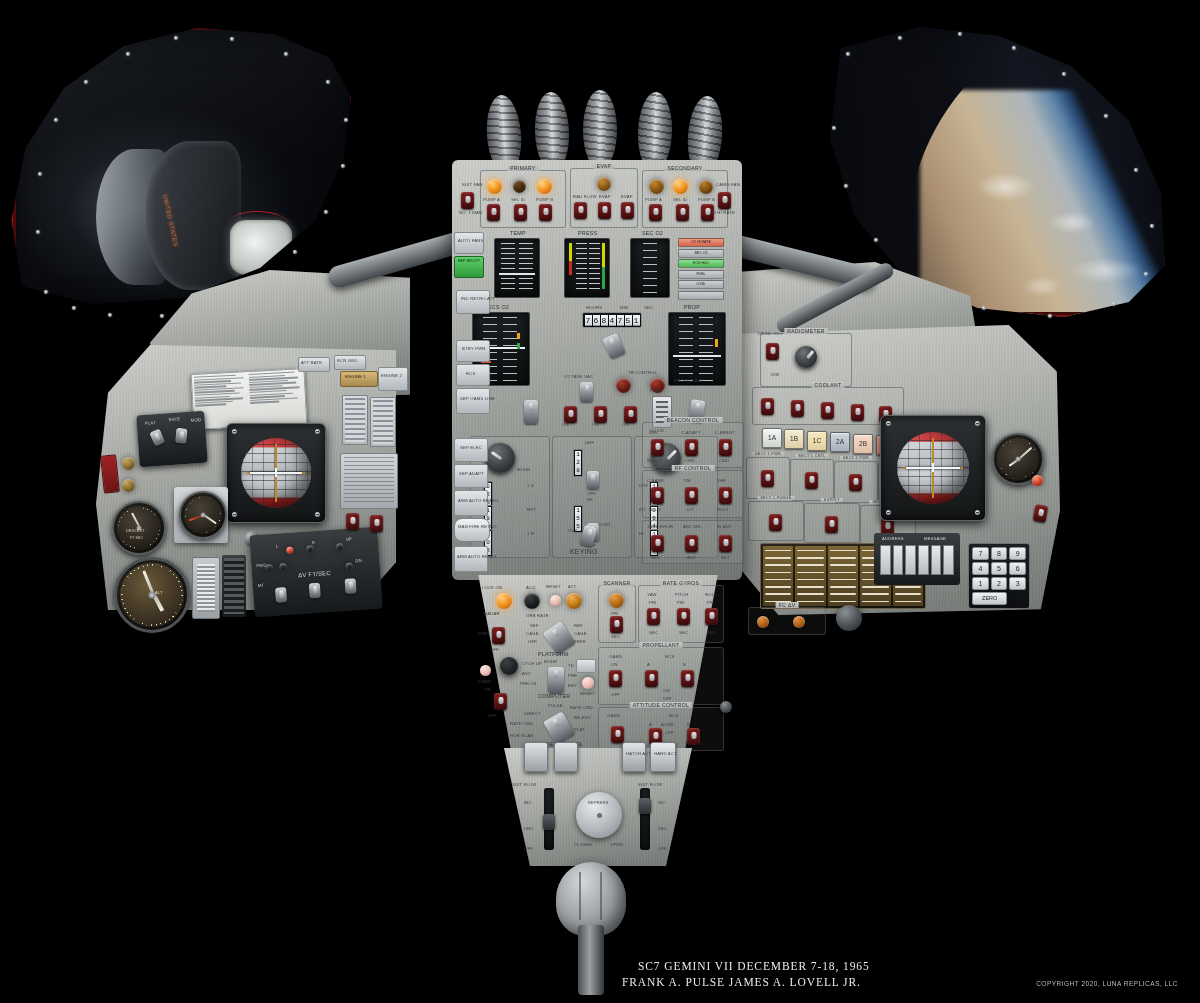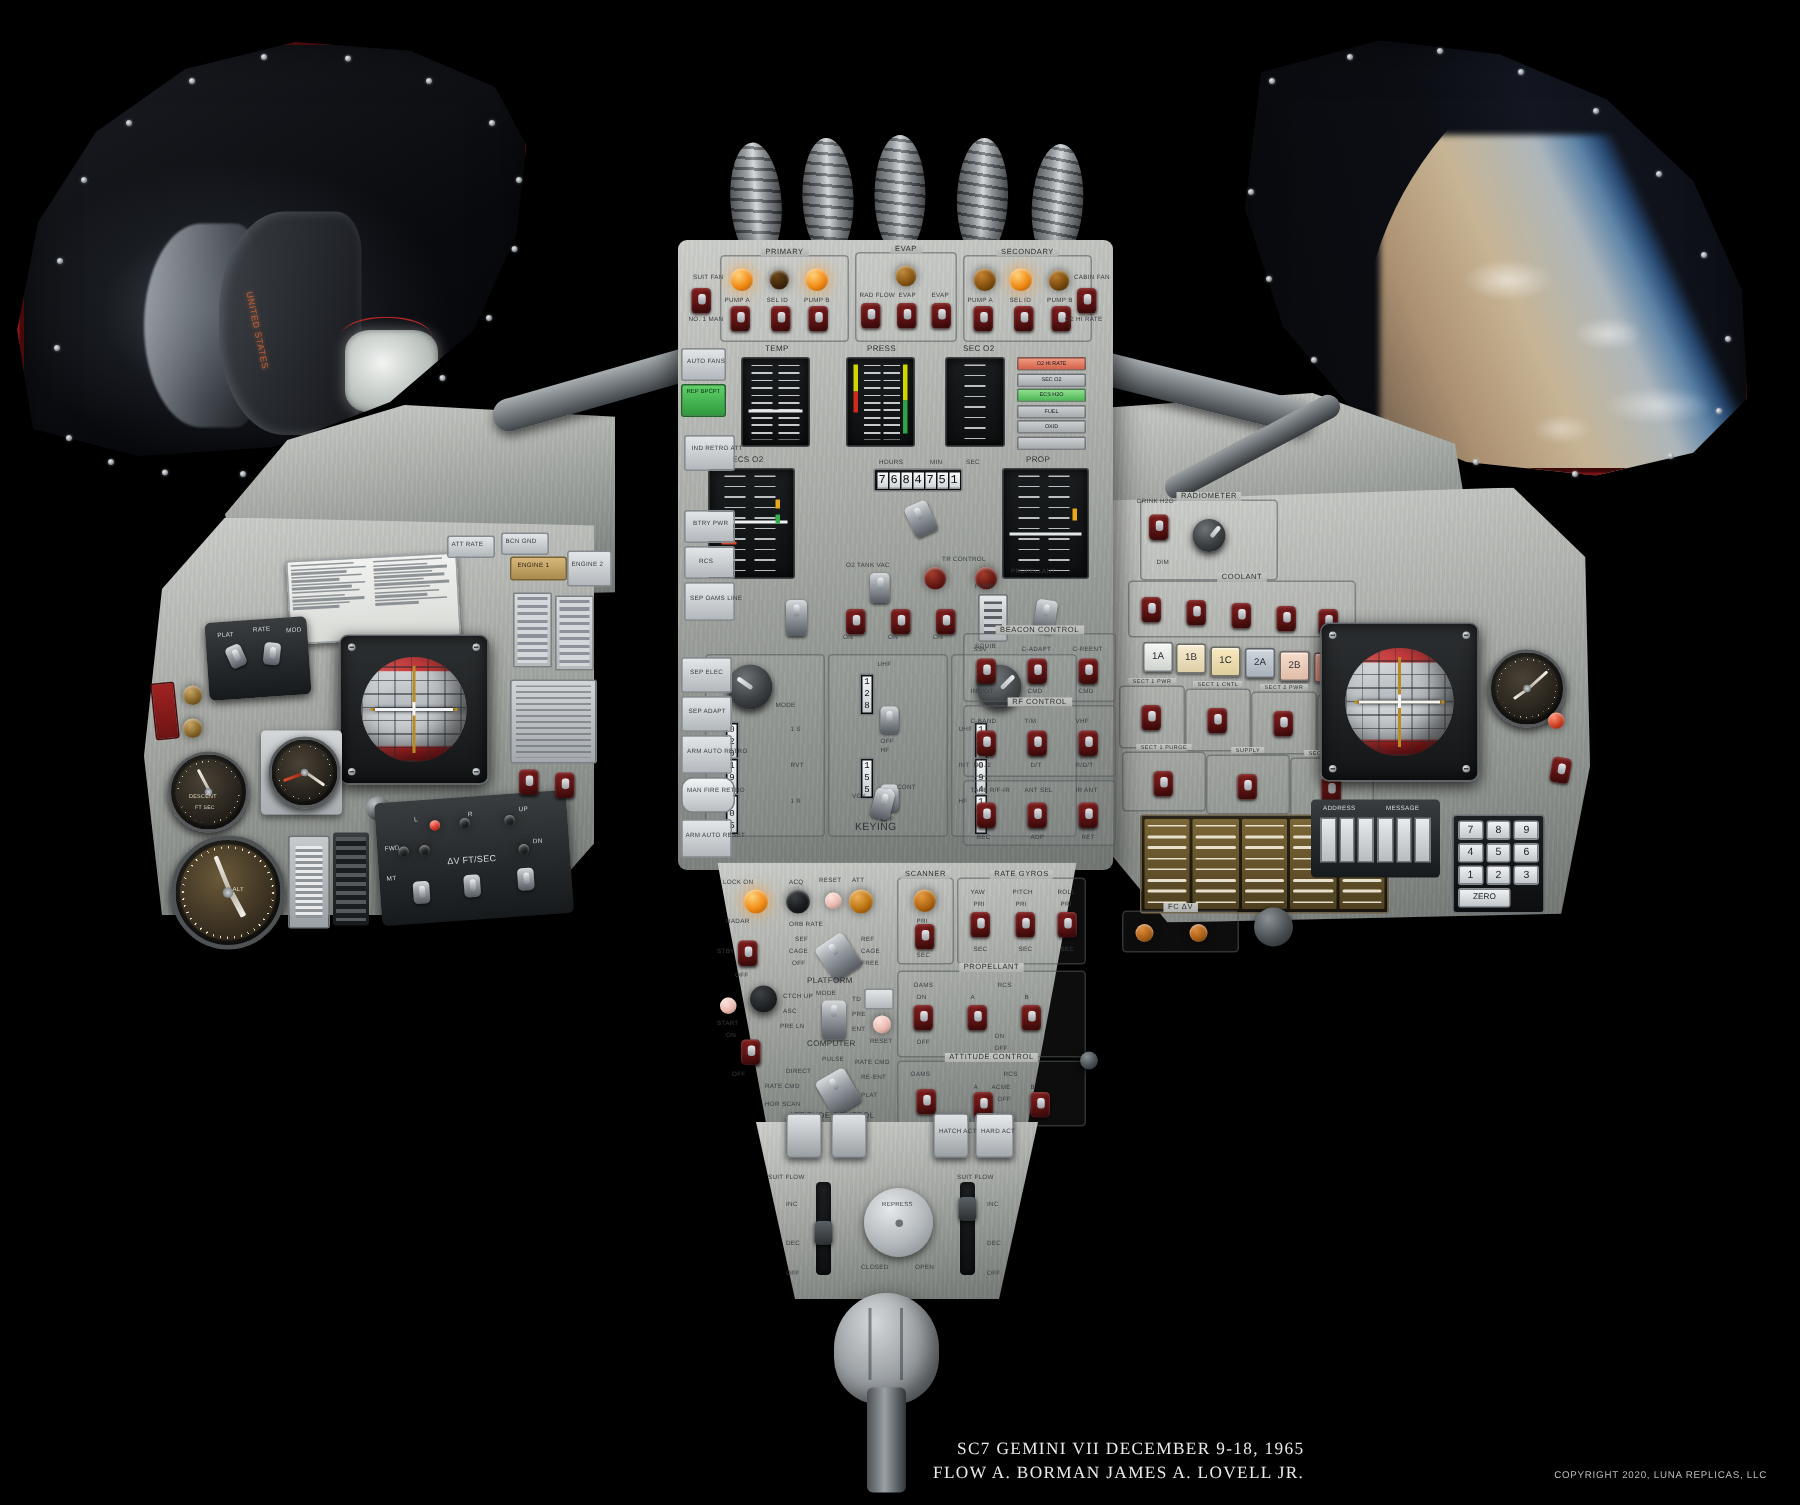--- a/index.html
+++ b/index.html
@@ -1169,17 +1169,17 @@
       <div class="slider-knob" style="top:10px"></div>
     </div>
     <div class="lbl" style="left:160px;top:52px">INC</div>
     <div class="lbl" style="left:160px;top:78px">DEC</div>
     <div class="lbl" style="left:160px;top:98px">OFF</div>
   </div>
 
   <div class="hctrl"></div>
   <div class="hstem"></div>
 
-  <div class="caption cap1">SC7      GEMINI VII      DECEMBER 9-18, 1965</div>
-  <div class="caption cap2">FLOW A. BORMAN     JAMES A. LOVELL JR.</div>
+  <div class="caption cap1">SC7      GEMINI VII      DECEMBER 7-18, 1965</div>
+  <div class="caption cap2">FRANK A. PULSE     JAMES A. LOVELL JR.</div>
   <div class="caption copyr">COPYRIGHT 2020, LUNA REPLICAS, LLC</div>
 
 </div>
 
 </body></html>

